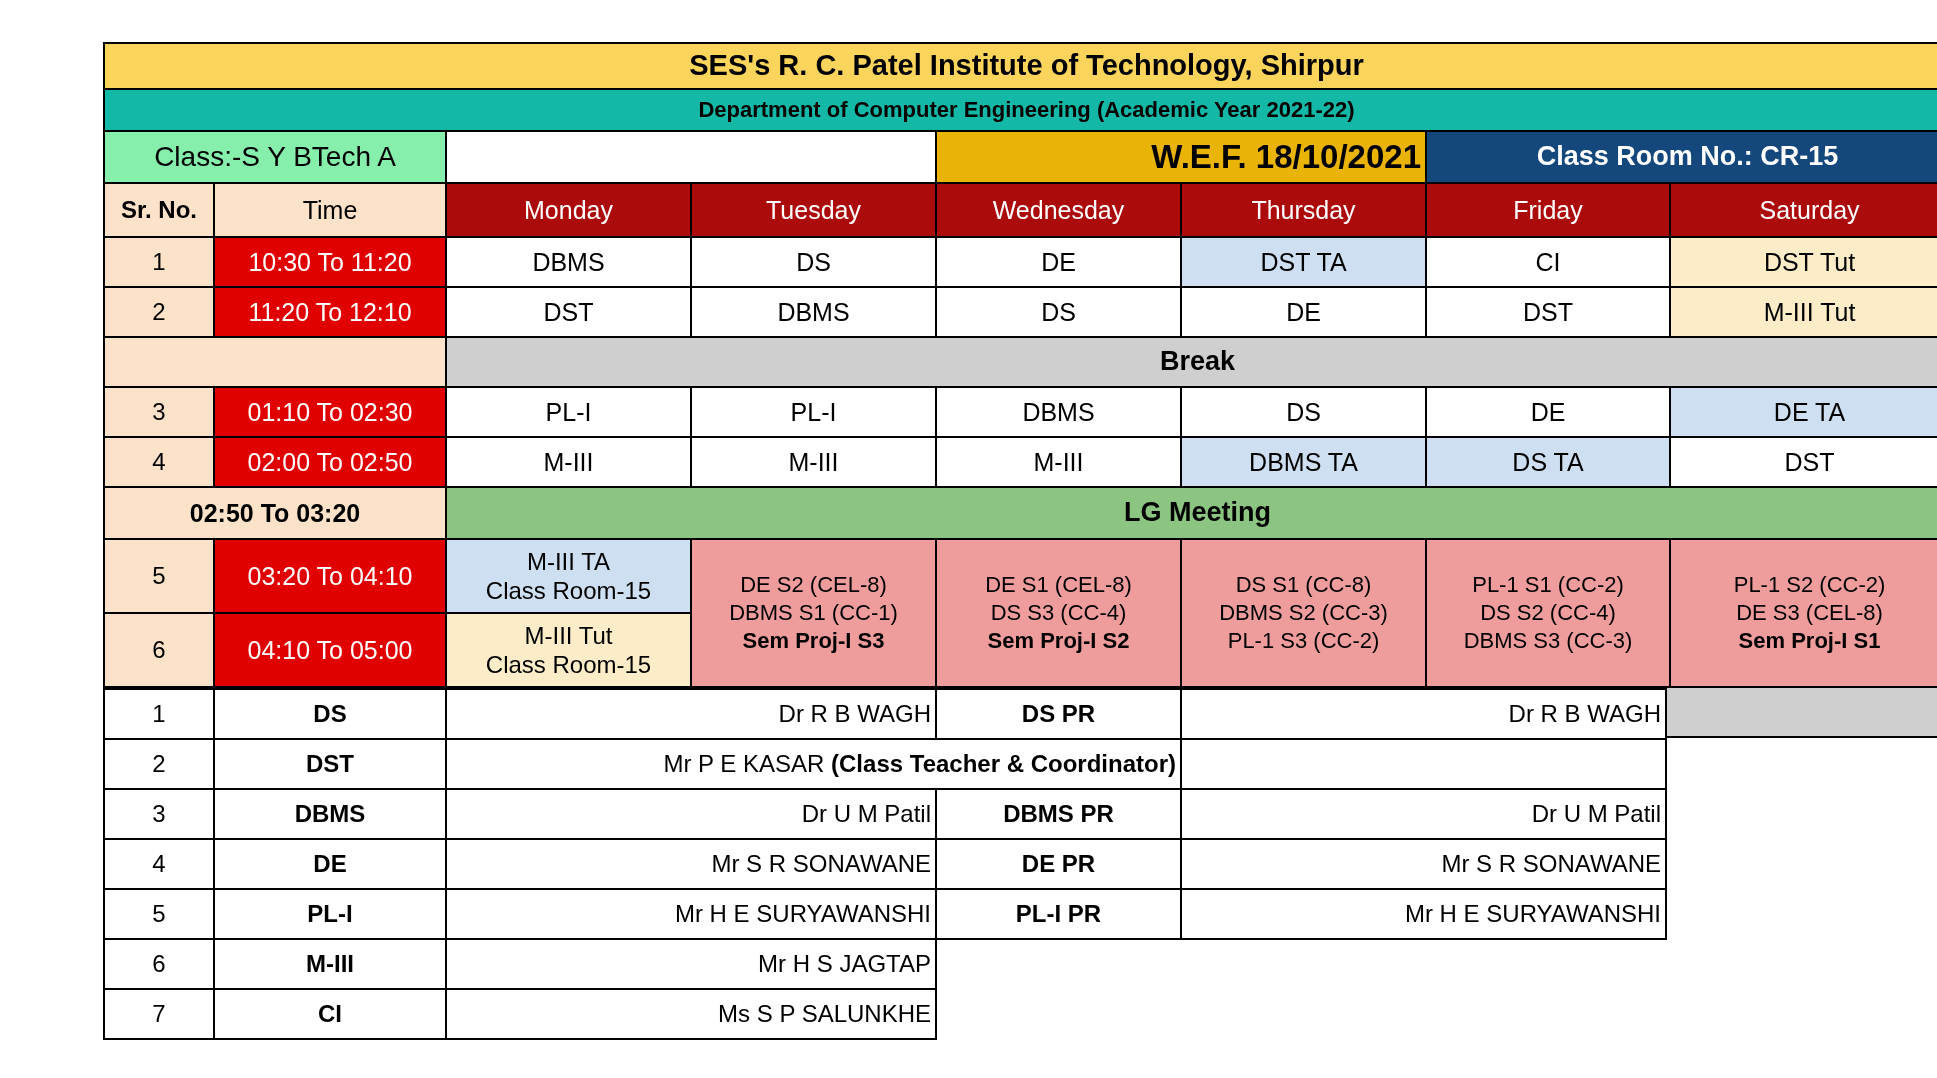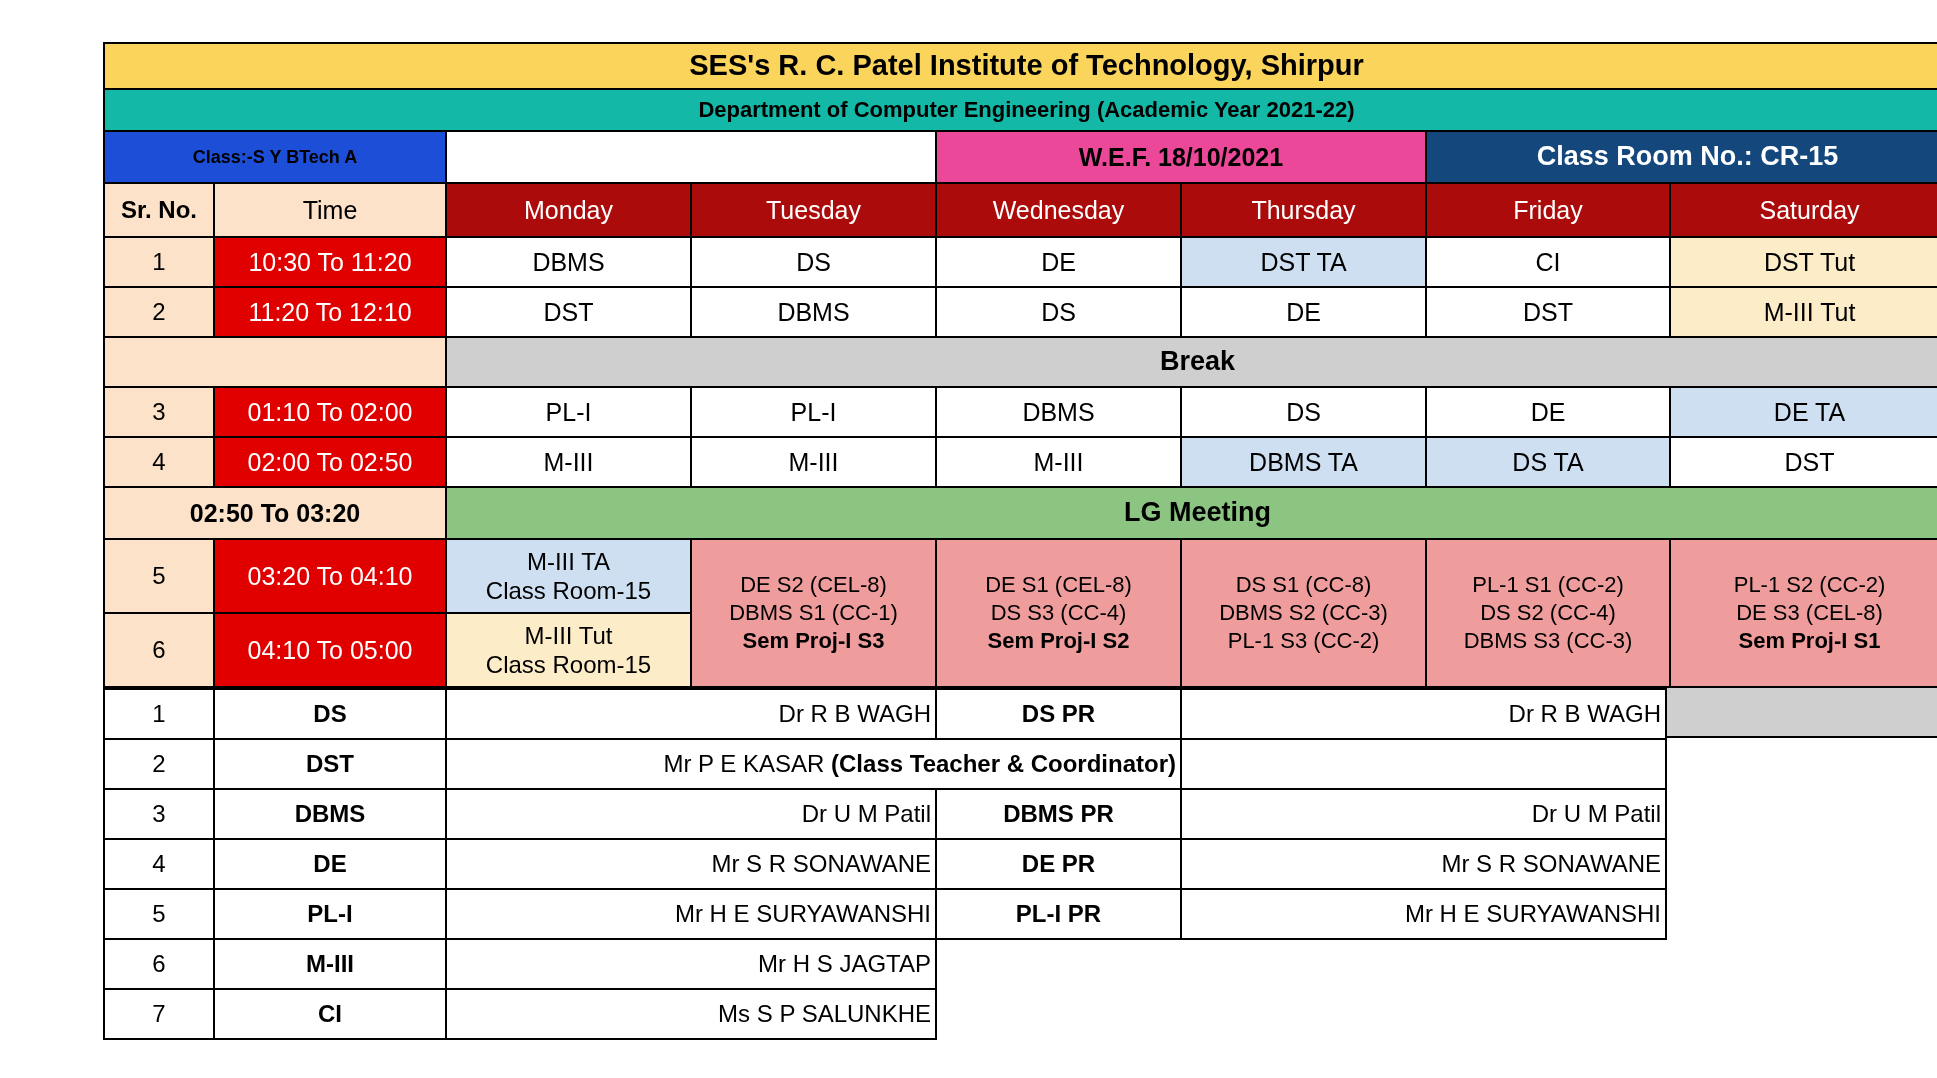--- a/index.html
+++ b/index.html
@@ -22,23 +22,23 @@
     overflow:hidden;
     white-space:nowrap;
   }
 
   
   #tt{position:absolute;left:57px;top:42px;width:1845px;}
 
   .r-title   td{background:#FBD45C;font-weight:bold;font-size:29px;height:40px;}
   .r-dept    td{background:#14b8a6;font-weight:bold;font-size:22px;height:36px;}
 
-  .c-class   {background:#1d4ed8;font-weight:bold;font-size:18px;}
+  .c-class   {background:#86efac;font-weight:normal;font-size:28px;}
   .c-blank   {background:#FFFFFF;}
-  .c-wef     {background:#ec4899;font-weight:bold;font-size:25px;}
+  .c-wef     {background:#eab308;font-weight:bold;font-size:33px;text-align:right;}
   .c-room    {background:#14477C;color:#FFFFFF;font-weight:bold;font-size:27px;}
 
   .c-hdr-srno{background:#FBE2C8;font-weight:bold;font-size:24px;}
   .c-hdr-time{background:#FBE2C8;font-weight:normal;font-size:25px;}
   .c-day     {background:#AC0B0B;color:#FFFFFF;font-size:25px;}
 
   .c-srno    {background:#FBE2C8;font-size:24px;}
   .c-time    {background:#E00000;color:#FFFFFF;font-size:25px;}
   .c-timeplain{background:#FBE2C8;font-weight:bold;font-size:25px;}
 
@@ -124,21 +124,21 @@
         <td class="c-tut">M-III Tut</td>
       </tr>
 
       <tr>
         <td class="c-srno" colspan="2" style="height:44px"></td>
         <td class="c-break" colspan="6">Break</td>
       </tr>
 
       <tr>
         <td class="c-srno" style="height:44px">3</td>
-        <td class="c-time">01:10 To 02:00</td>
+        <td class="c-time">01:10 To 02:30</td>
         <td class="c-lec">PL-I</td>
         <td class="c-lec">PL-I</td>
         <td class="c-lec">DBMS</td>
         <td class="c-lec">DS</td>
         <td class="c-lec">DE</td>
         <td class="c-ta">DE TA</td>
       </tr>
 
       <tr>
         <td class="c-srno" style="height:44px">4</td>

